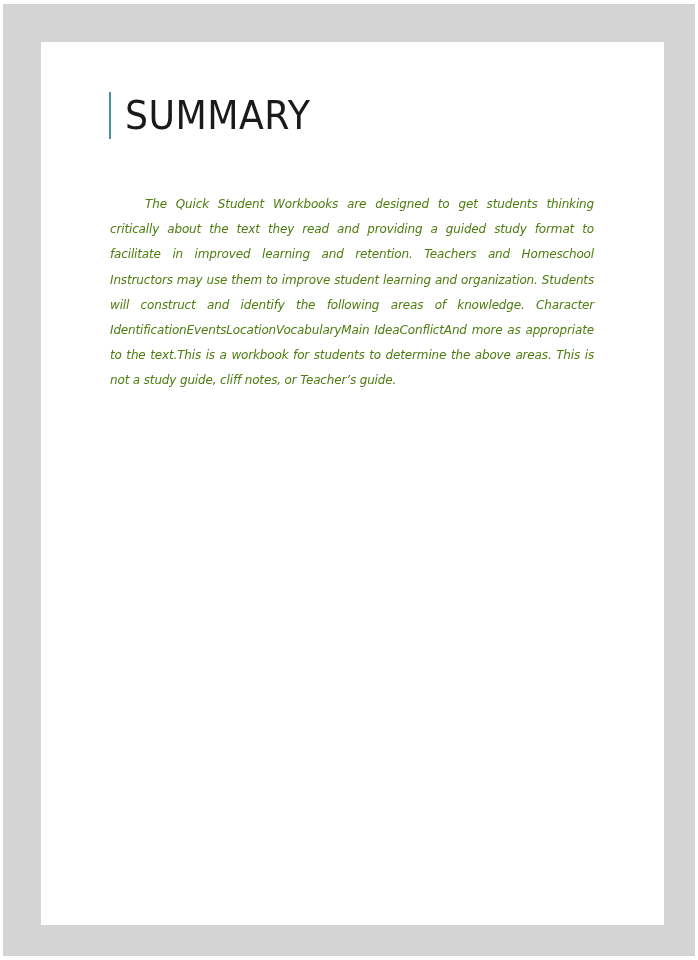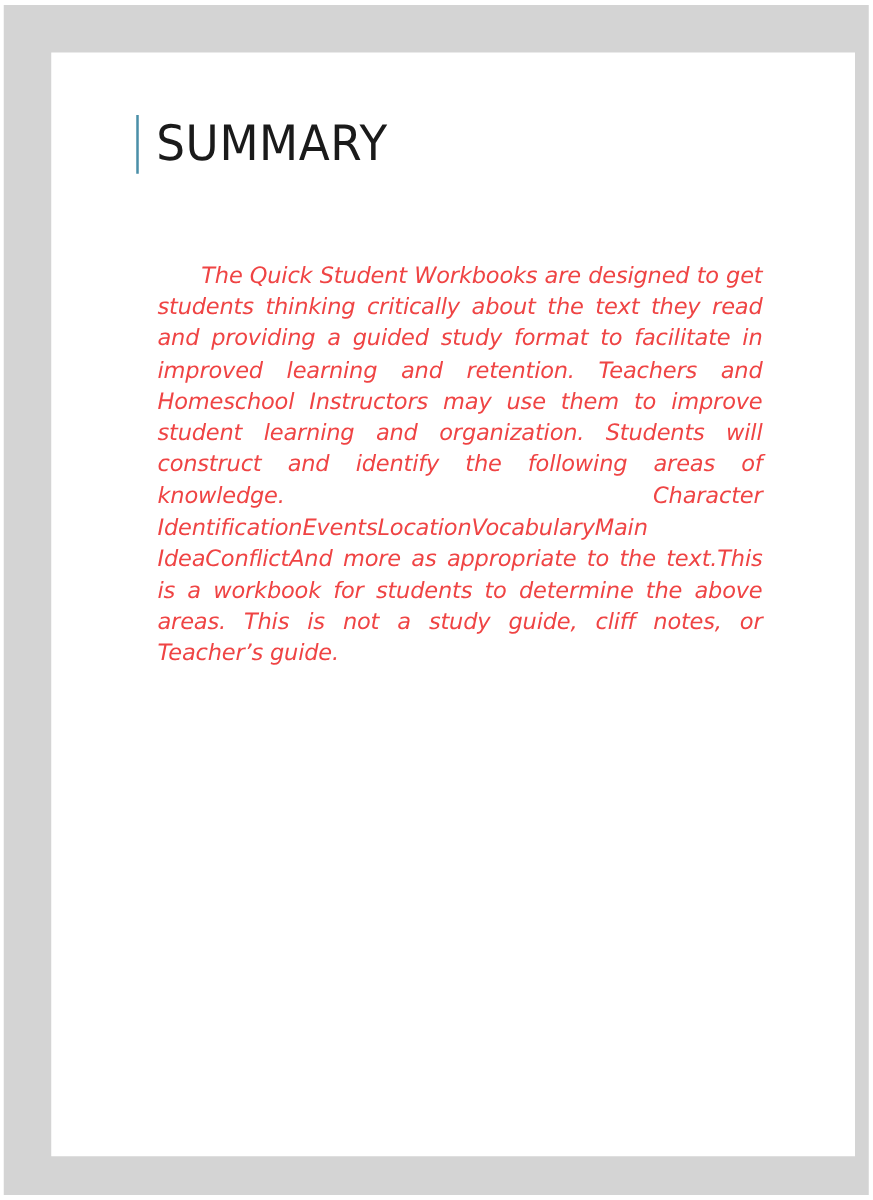--- a/index.html
+++ b/index.html
@@ -22,21 +22,20 @@
       height: 952px;
       background: #d4d4d4;
     }
     .page {
       position: absolute;
       left: 38px;
       top: 38px;
       width: 623px;
       height: 883px;
       background: #ffffff;
-      padding-left: 20px;
     }
     .heading-wrap {
       position: absolute;
       left: 68px;
       top: 50px;
       height: 47px;
       display: flex;
       align-items: center;
     }
     .accent-bar {
@@ -56,26 +55,26 @@
       transform: scaleX(0.93);
       transform-origin: left center;
     }
     .summary {
       position: absolute;
       left: 69px;
       top: 150px;
       width: 484px;
       font-family: "DejaVu Sans", sans-serif;
       font-style: italic;
-      font-size: 18px;
+      font-size: 12px;
       line-height: 25.2px;
-      color: #ef4444;
+      color: #4d7c0f;
       text-align: justify;
       text-indent: 35px;
-      margin: 16px;
+      margin: 0;
       letter-spacing: -0.15px;
     }
   </style>
 </head>
 <body>
 
 <div class="frame">
   <div class="page">
     <div class="heading-wrap">
       <div class="accent-bar"></div>

